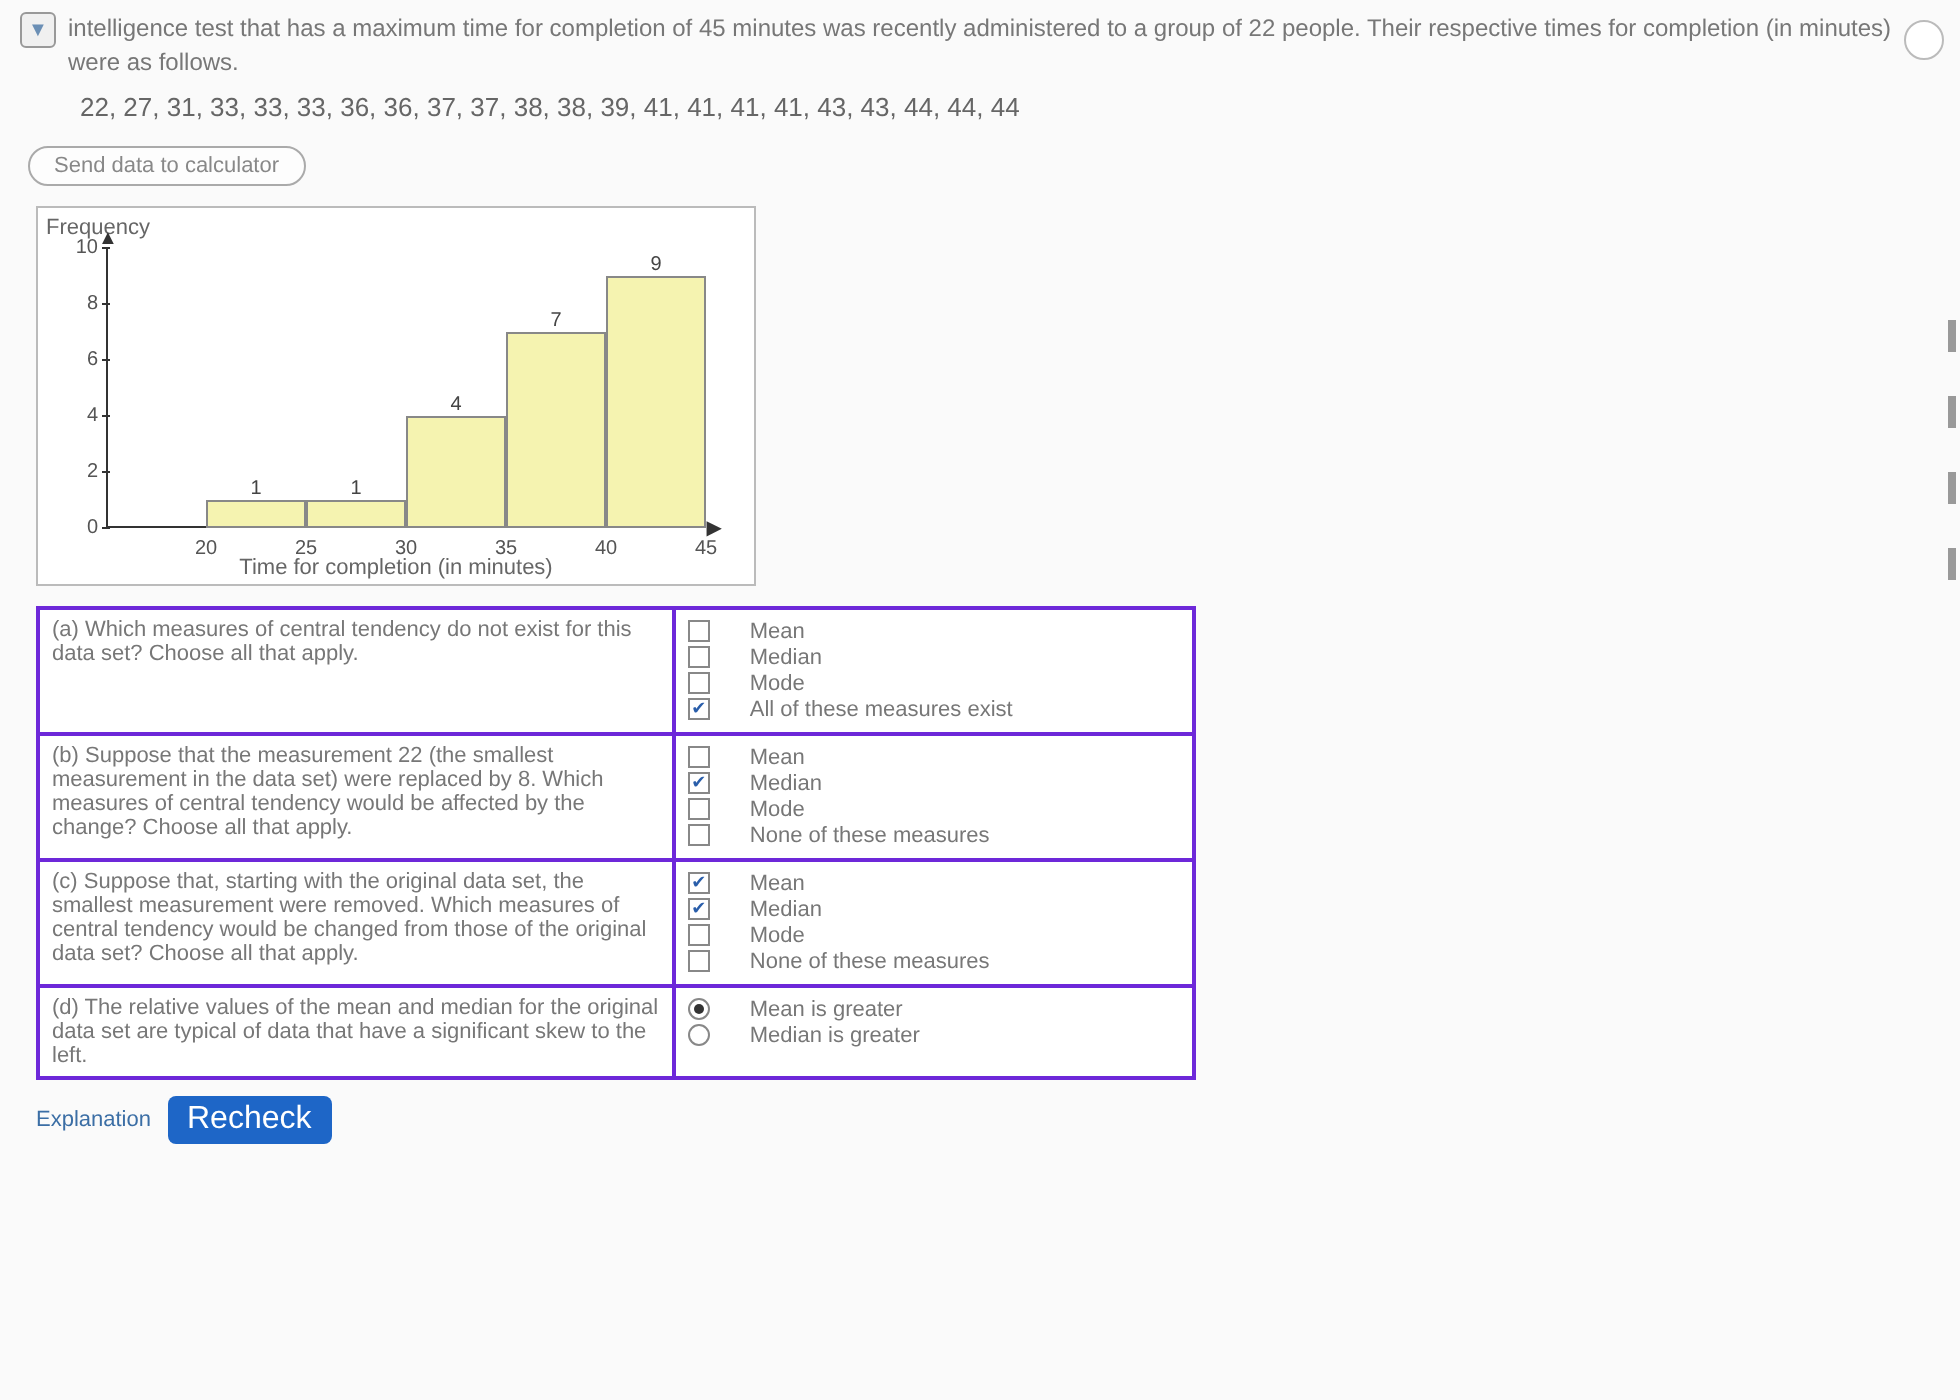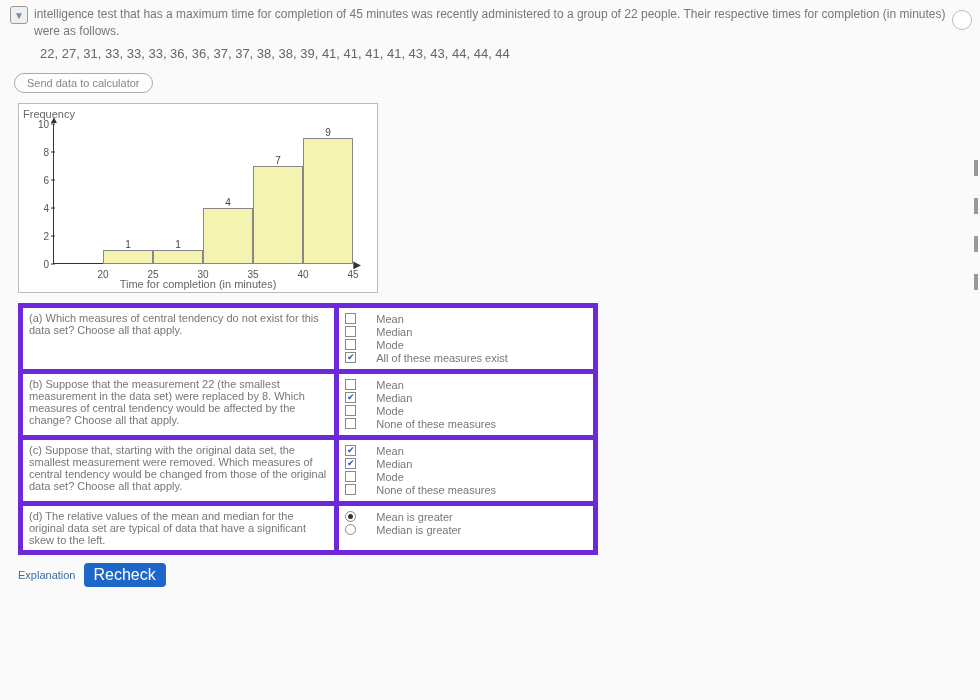--- a/index.html
+++ b/index.html
@@ -130,21 +130,21 @@
     
     table.qt {
       border-collapse: collapse;
       margin-left: 8px;
       width: 580px;
       font-size: 11px;
       color: #777;
       filter: blur(0.3px);
     }
     table.qt td {
-      border: 5px solid #6d28d9;
+      border: 2px solid #6d28d9;
       padding: 4px 6px;
       vertical-align: top;
       background: #fff;
     }
     .qcol { width: 55%; }
     .opt { display: flex; align-items: center; gap: 20px; margin: 1px 0; }
     .opt .box {
       width: 11px; height: 11px;
       border: 1px solid #888;
       display: inline-flex;

